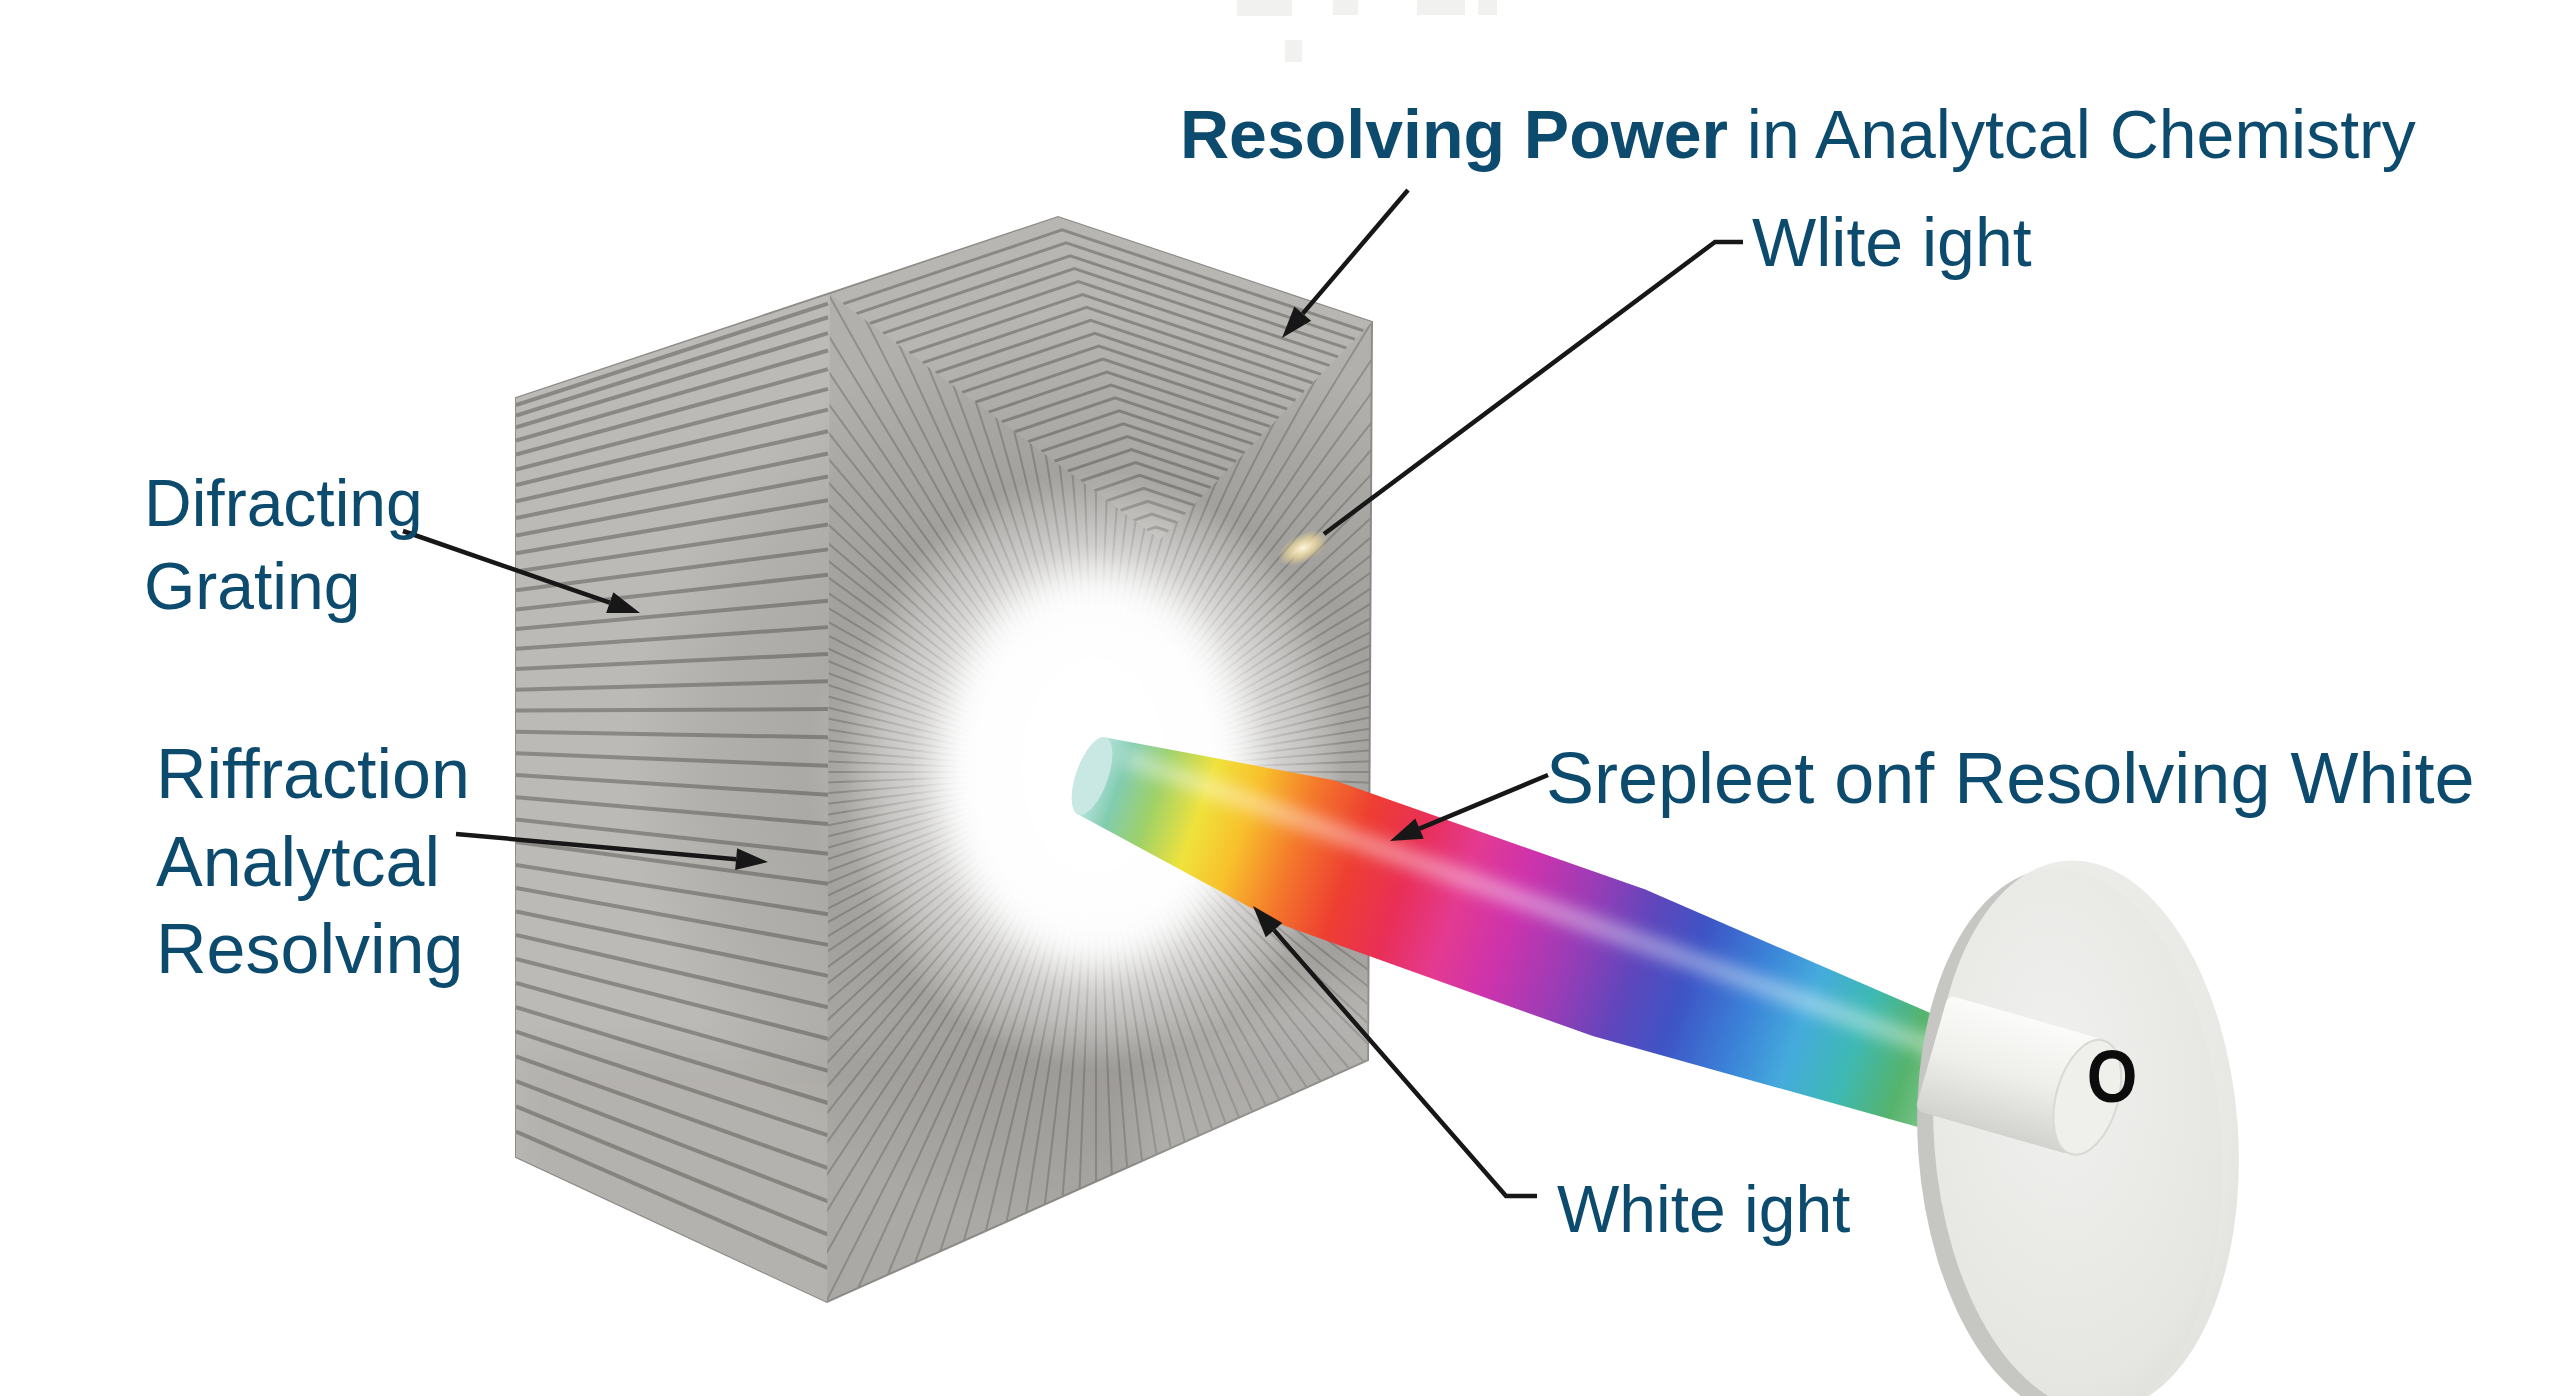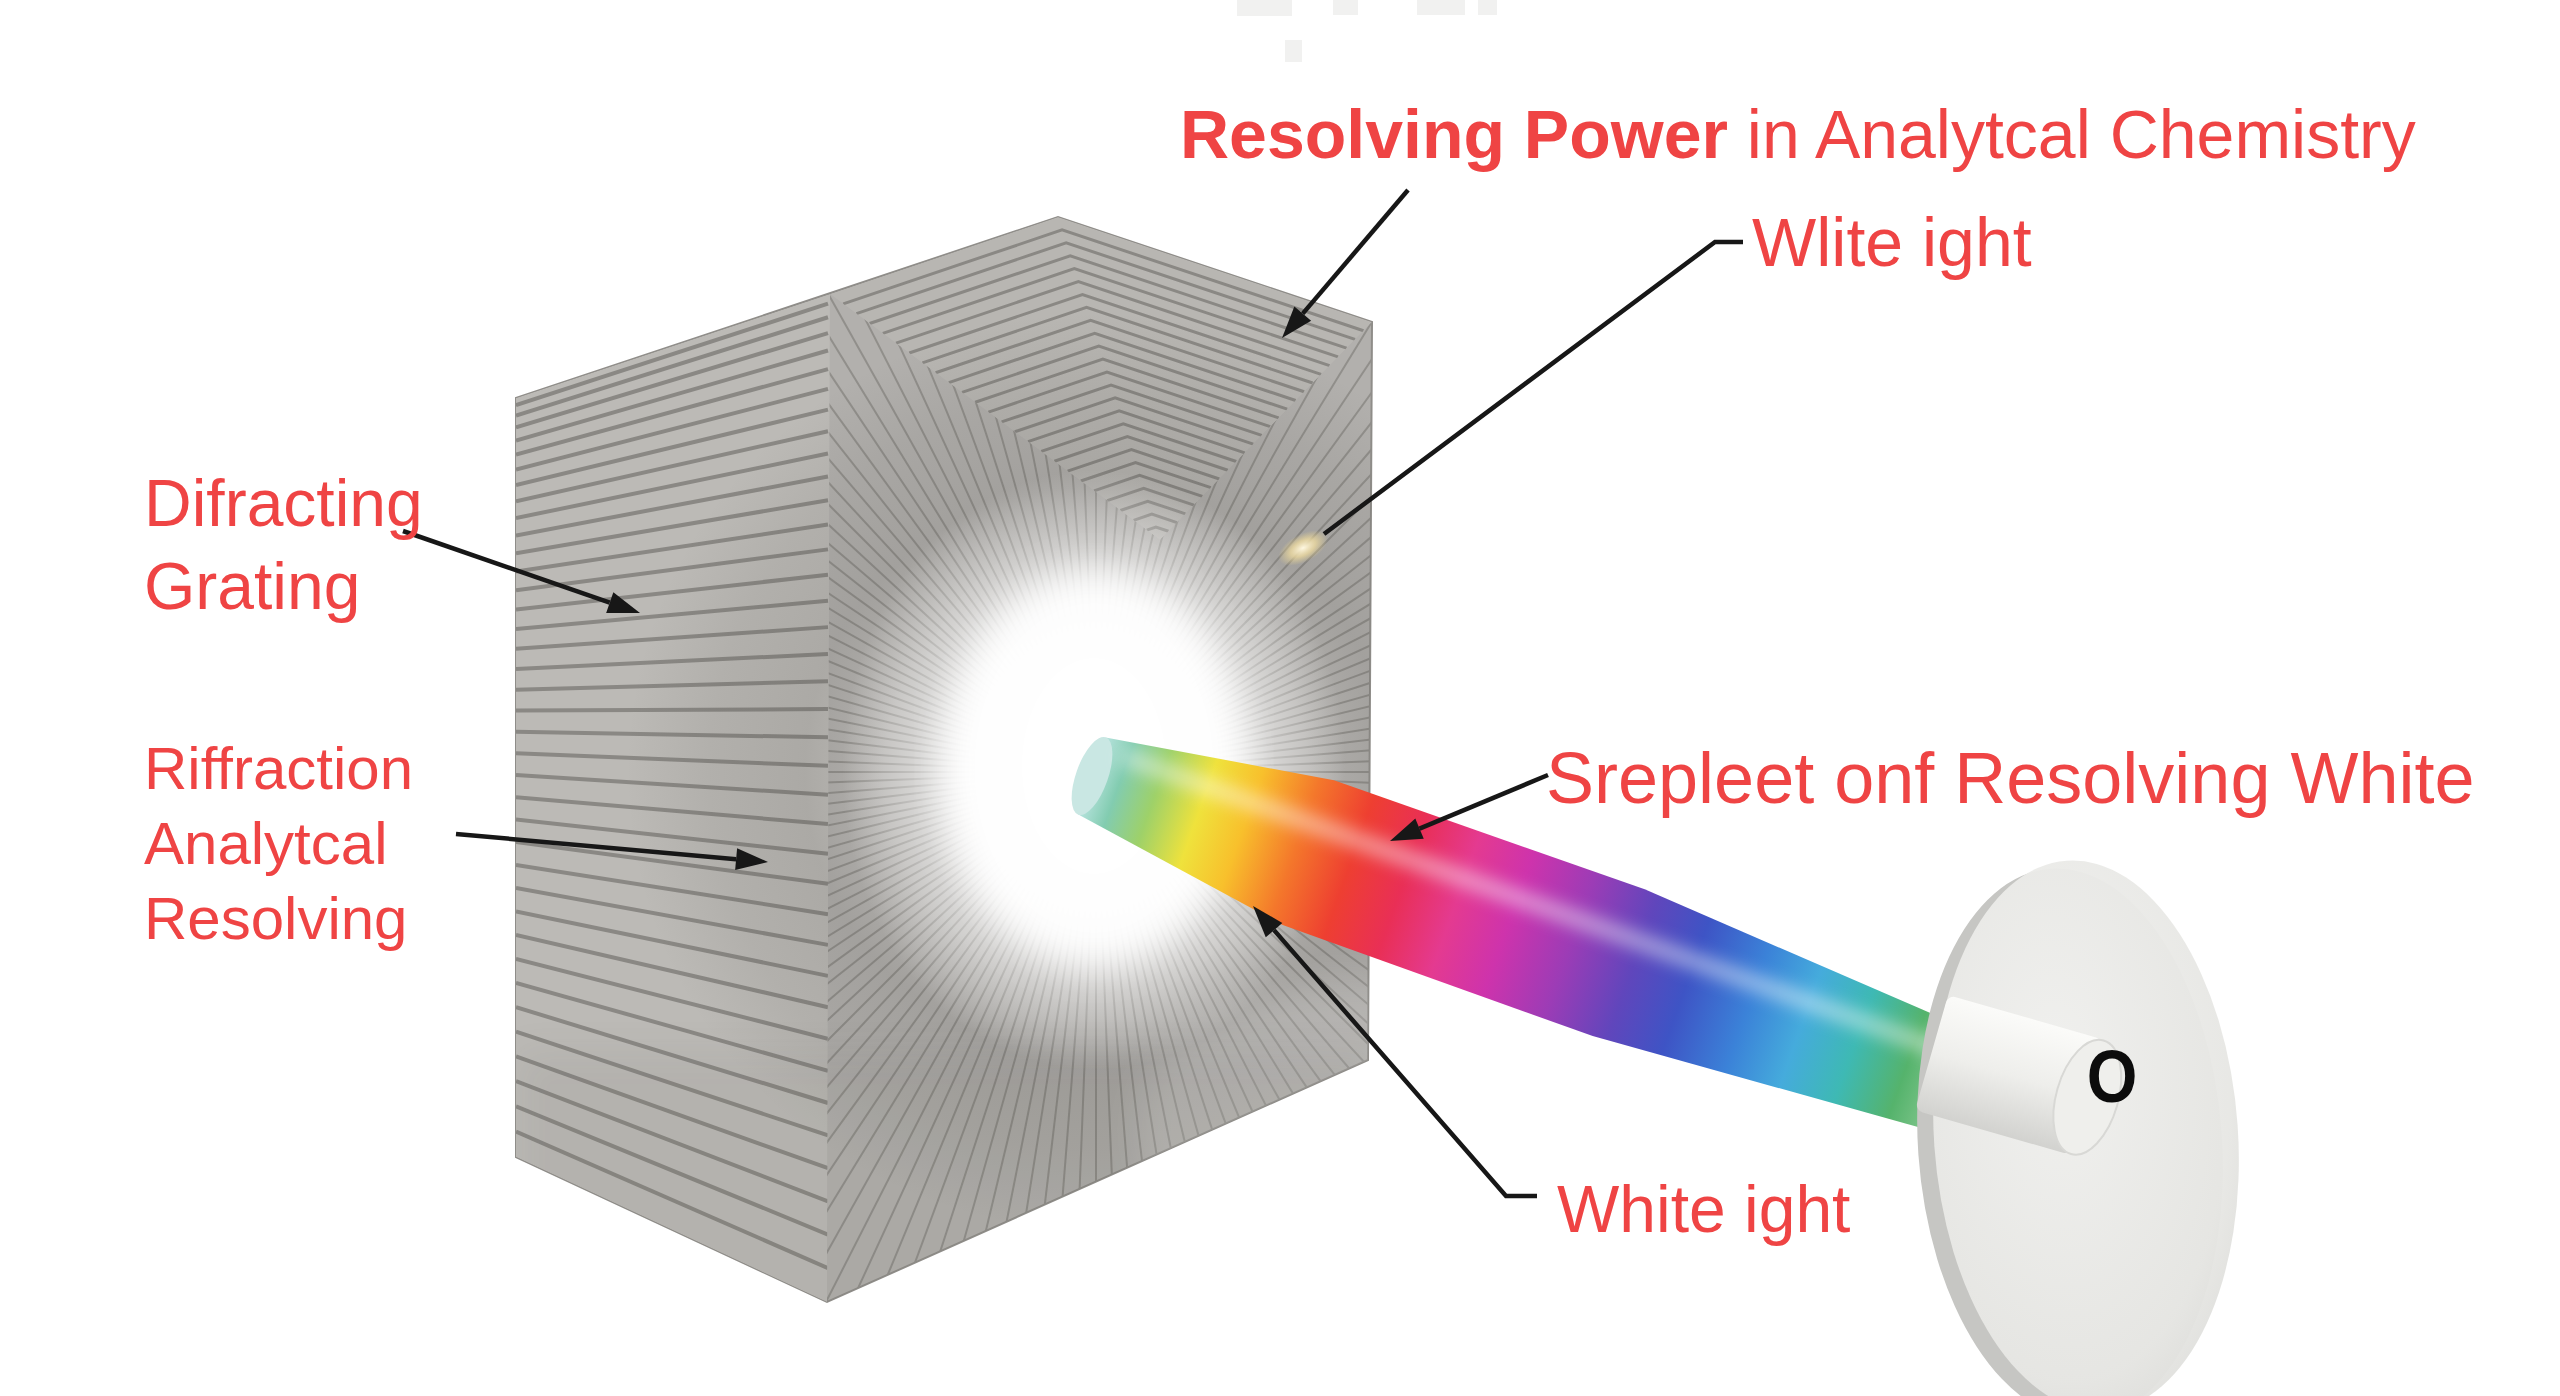--- a/index.html
+++ b/index.html
@@ -7,30 +7,30 @@
     position:relative;
     width:2560px;height:1396px;
     background:#ffffff;
     overflow:hidden;
     font-family:"Liberation Sans", sans-serif;
     color:#111111;
   }
   .stage svg{position:absolute;left:0;top:0;}
   .lbl{
     position:absolute;
-    color:#ef4444;
+    color:#0c4a6e;
     white-space:nowrap;
     line-height:1.25;
     letter-spacing:0px;
   }
   .lbl-title{left:1180px;top:100px;font-size:68px;line-height:1.0;}
   .lbl-title .b{font-weight:700;}
   .lbl-wlite{left:1752px;top:200px;font-size:68px;}
   .lbl-difracting{left:144px;top:462px;font-size:66px;}
-  .lbl-riffraction{left:144px;top:731px;font-size:60px;}
+  .lbl-riffraction{left:156px;top:731px;font-size:70px;}
   .lbl-spectrum{left:1546px;top:733px;font-size:72px;}
   .lbl-whitebottom{left:1557px;top:1148px;font-size:66px;margin-top:20px;}
 </style>
 </head>
 <body>
 
 <div class="stage">
 
   <svg viewBox="0 0 2560 1396" width="2560" height="1396">
     <defs>

